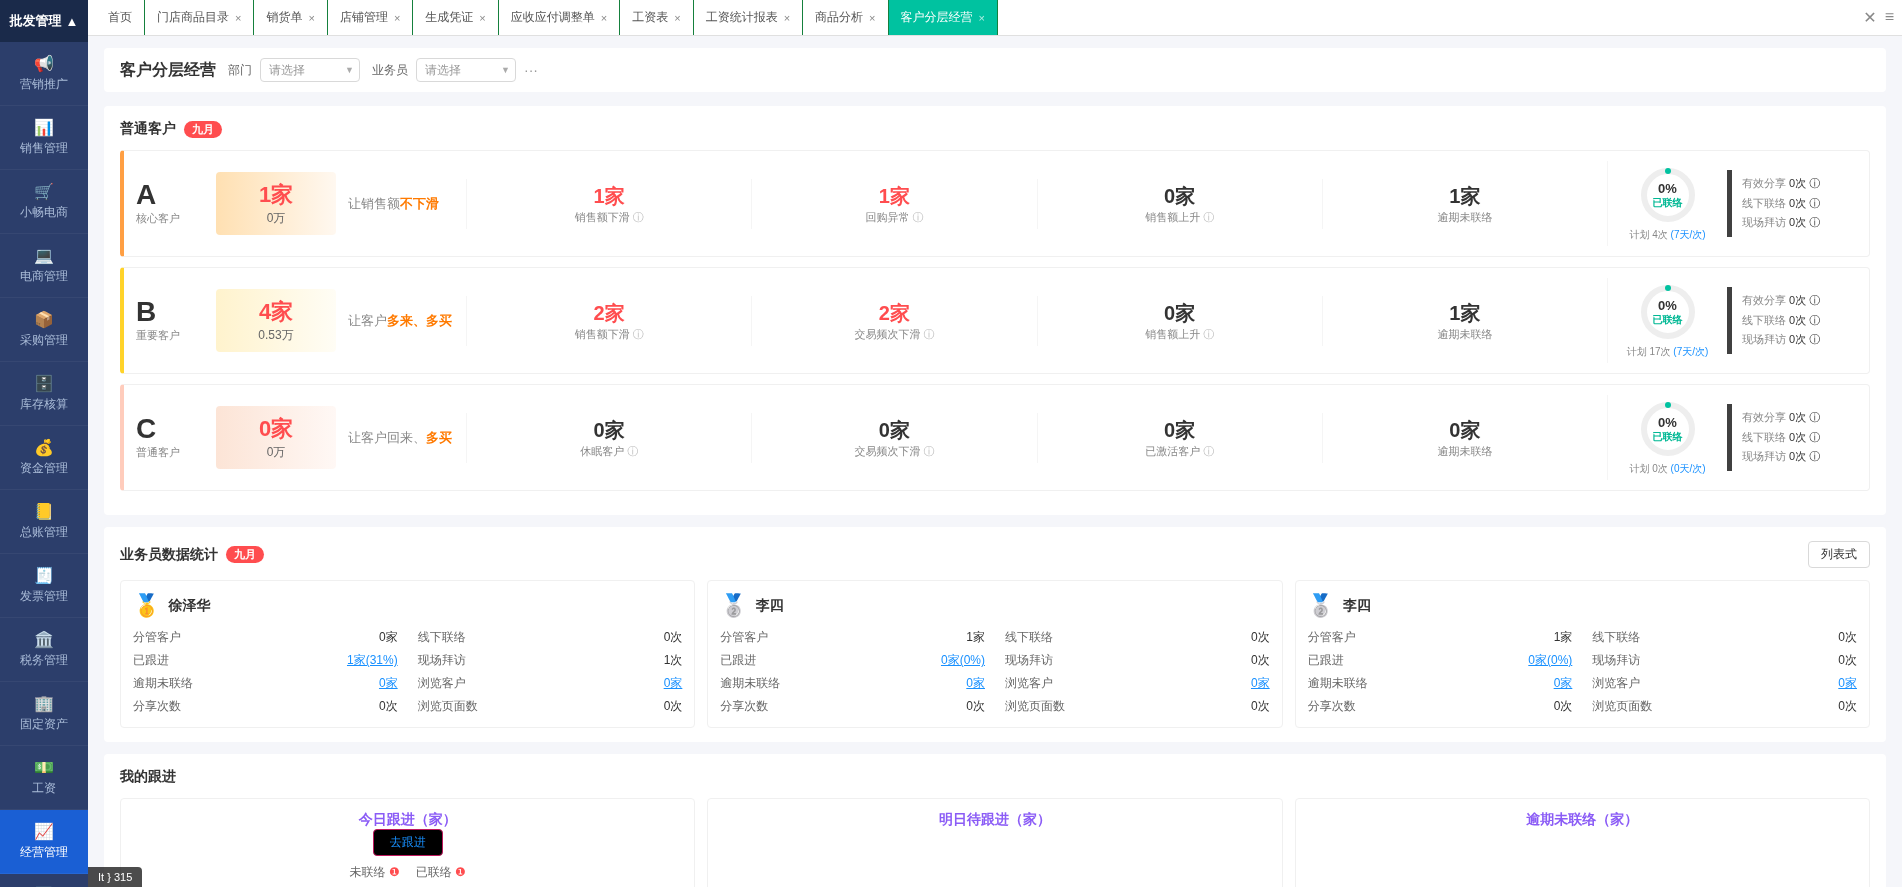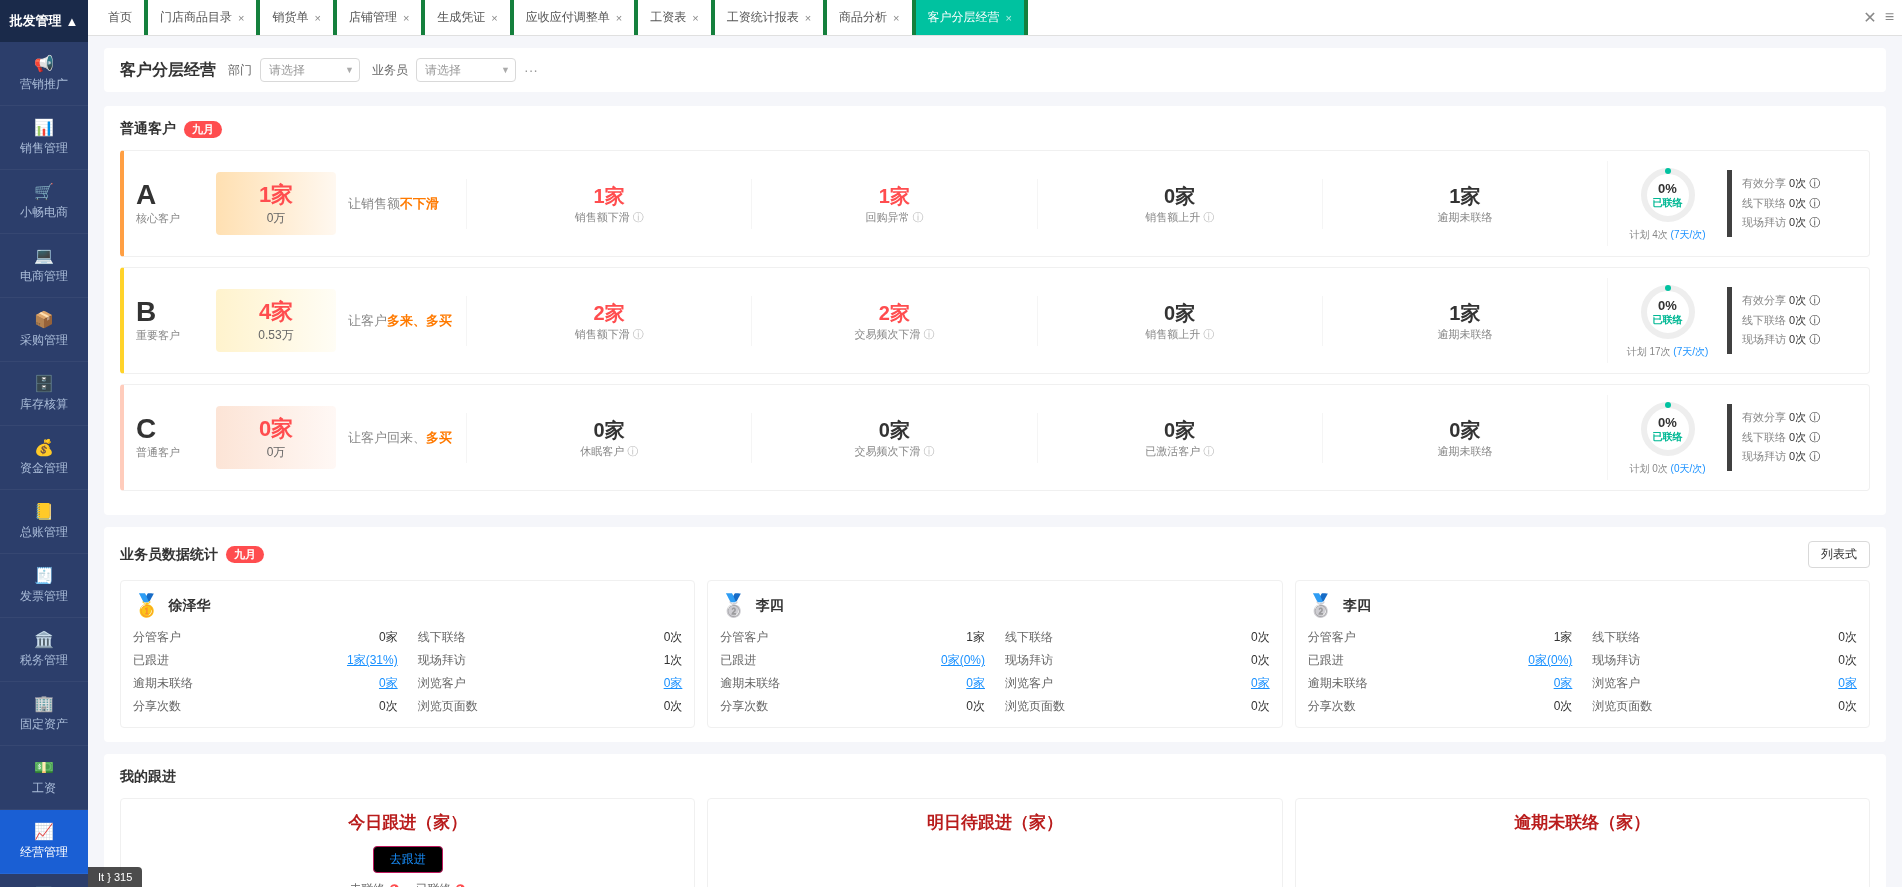--- a/index.html
+++ b/index.html
@@ -58,21 +58,21 @@
       height: 36px;
       flex-shrink: 0;
       overflow-x: auto;
       white-space: nowrap;
     }
     .tab {
       display: inline-flex;
       align-items: center;
       padding: 0 12px;
       height: 36px;
-      border-right: 4px solid #15803d;
+      border-right: 1px solid #15803d;
       cursor: pointer;
       font-size: 12px;
       color: #555;
       gap: 6px;
       flex-shrink: 0;
     }
     .tab.active {
       background: #00c2a0;
       color: #fff;
       border-radius: 0;
@@ -311,21 +311,21 @@
       grid-template-columns: repeat(3, 1fr);
       gap: 12px;
     }
     .followup-card {
       border: 1px solid #f0f0f0;
       border-radius: 4px;
       padding: 12px 16px;
       background: #fff;
       text-align: center;
     }
-    .followup-card-title { font-size: 17px; color: #b91c1c; margin-bottom: 12px; font-weight: bold; }
+    .followup-card-title { font-size: 14px; color: #8b5cf6; margin-bottom: 0; font-weight: bold; }
     .followup-btn {
       border: 1px solid #be185d;
       color: #1890ff;
       background: #000000;
       padding: 4px 16px;
       border-radius: 4px;
       font-size: 12px;
       cursor: pointer;
     }
 

